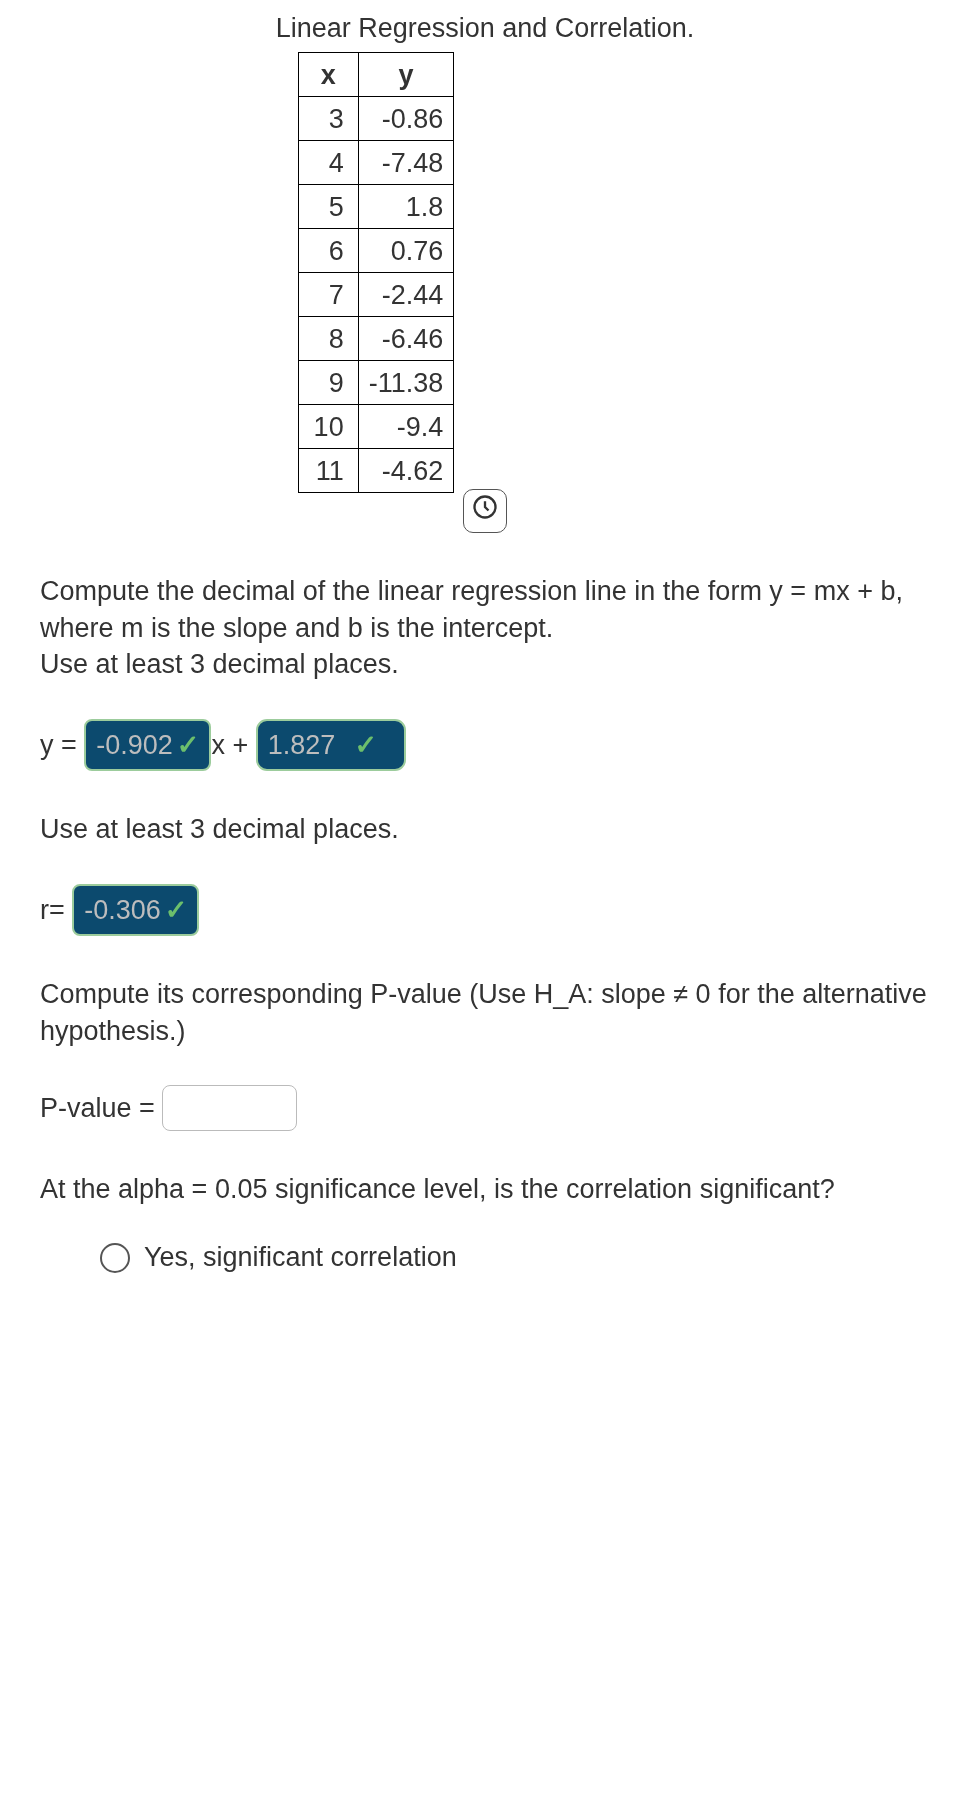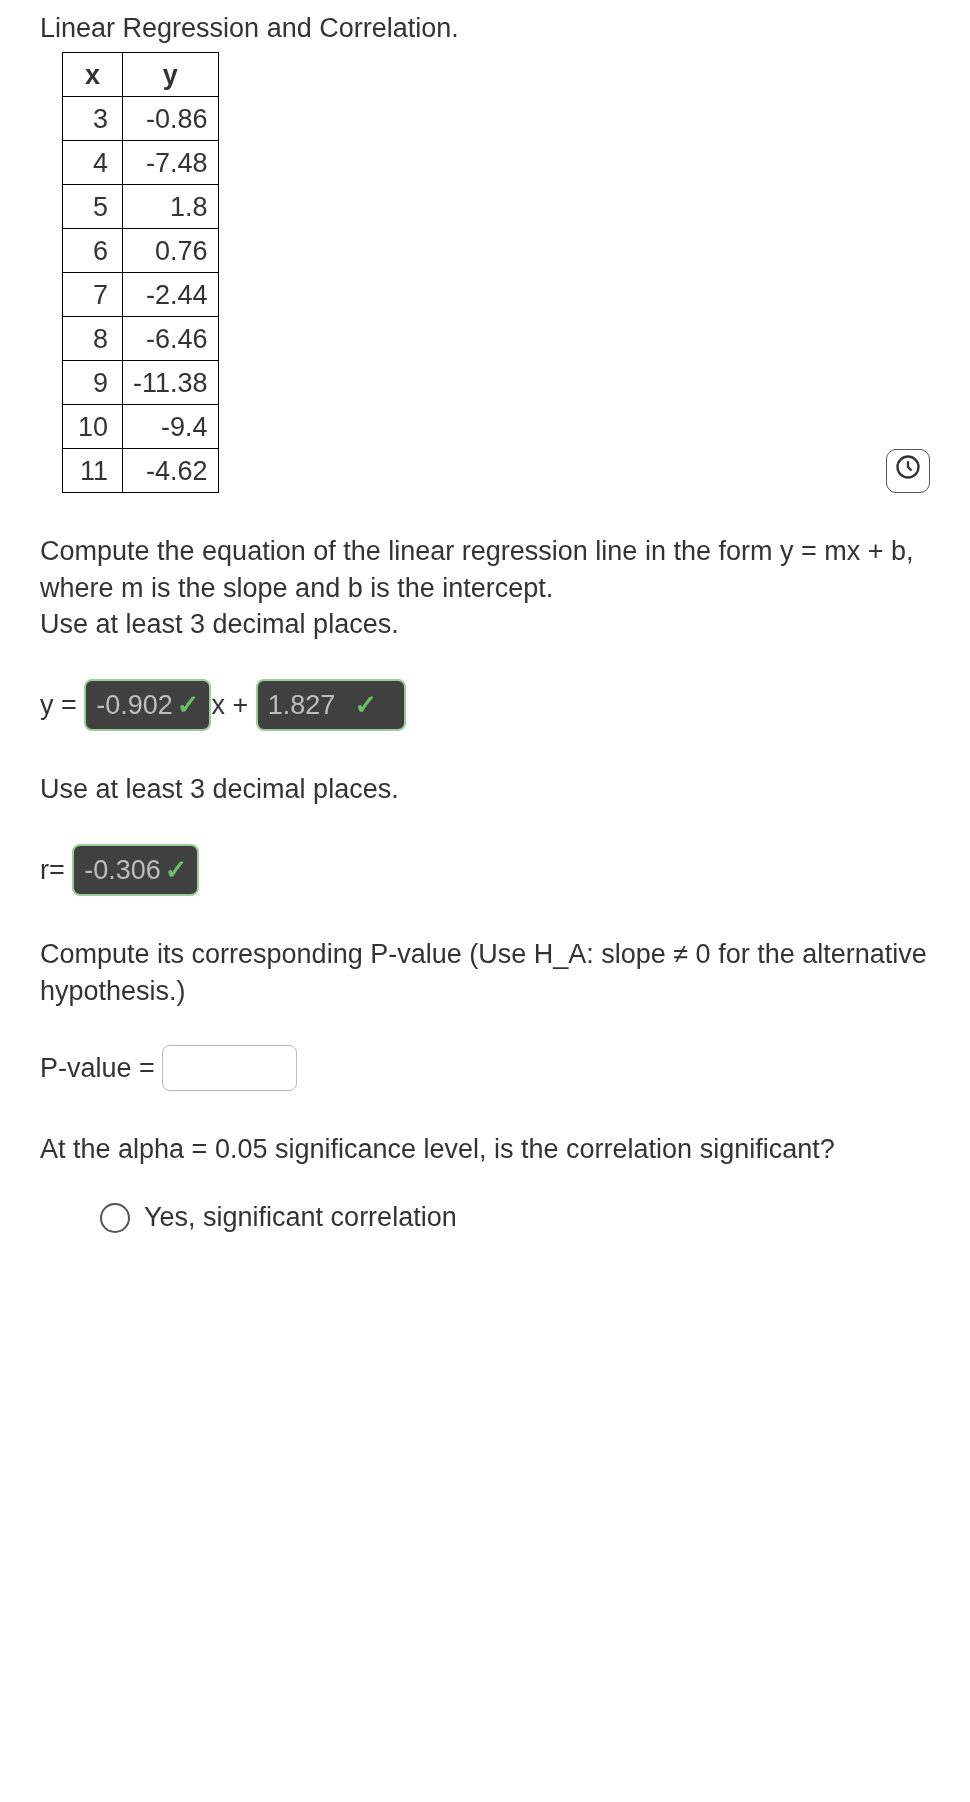--- a/index.html
+++ b/index.html
@@ -8,21 +8,22 @@
     font-size: 27px;
     color: #333;
     background: #fff;
     width: 970px;
     padding: 10px 40px 20px 40px;
     line-height: 1.35;
   }
   .header-row {
     display: flex;
     justify-content: space-between;
-    align-items: flex-end;
+    align-items: center;
+    flex-direction: column;
   }
   .clock-btn {
     width: 44px;
     height: 44px;
     border: 1.5px solid #555;
     border-radius: 10px;
     display: flex;
     align-items: center;
     justify-content: center;
     margin-top: -4px;
@@ -52,21 +53,21 @@
   .block { margin-top: 40px; }
   .answer-box {
     display: inline-block;
     border: 2px solid #9ccc9c;
     border-radius: 8px;
     padding: 6px 10px;
     color: #bdbdbd;
     font-size: 27px;
     min-width: 120px;
     vertical-align: middle;
-    background: #404040;
+    background: #0c4a6e;
     font-family: inherit;
   }
   .answer-box .chk {
     color: #6cbf6c;
     margin-left: 4px;
     font-weight: bold;
   }
   .blank-box {
     display: inline-block;
     border: 1.5px solid #bbb;
@@ -143,30 +144,30 @@
     <span>
       <svg viewBox="0 0 24 24" fill="none" stroke="#333" stroke-width="2">
         <circle cx="12" cy="12" r="9"></circle>
         <path d="M12 7v5l3 3"></path>
       </svg>
     </span>
   </div>
 </div>
 
 <div class="block">
-  <div>Compute the equation of the linear regression line in the form y = mx + b, where m is the slope and b is the intercept.</div>
+  <div>Compute the decimal of the linear regression line in the form y = mx + b, where m is the slope and b is the intercept.</div>
   <div>Use at least 3 decimal places.</div>
 </div>
 
 <div class="eqline">
   <span class="lab">y =</span>
   <span class="answer-box">
     <span>-0.902</span><span class="chk">✓</span>
   </span><span class="lab">x +</span>
-  <span class="answer-box" style="min-width:150px;">
+  <span class="answer-box" style="min-width:150px;border-radius:11px;">
     <span>1.827</span>&nbsp;&nbsp;<span class="chk">✓</span>
   </span>
 </div>
 
 <div class="block">
   <div>Use at least 3 decimal places.</div>
 </div>
 
 <div class="eqline">
   <span class="lab">r=</span>

